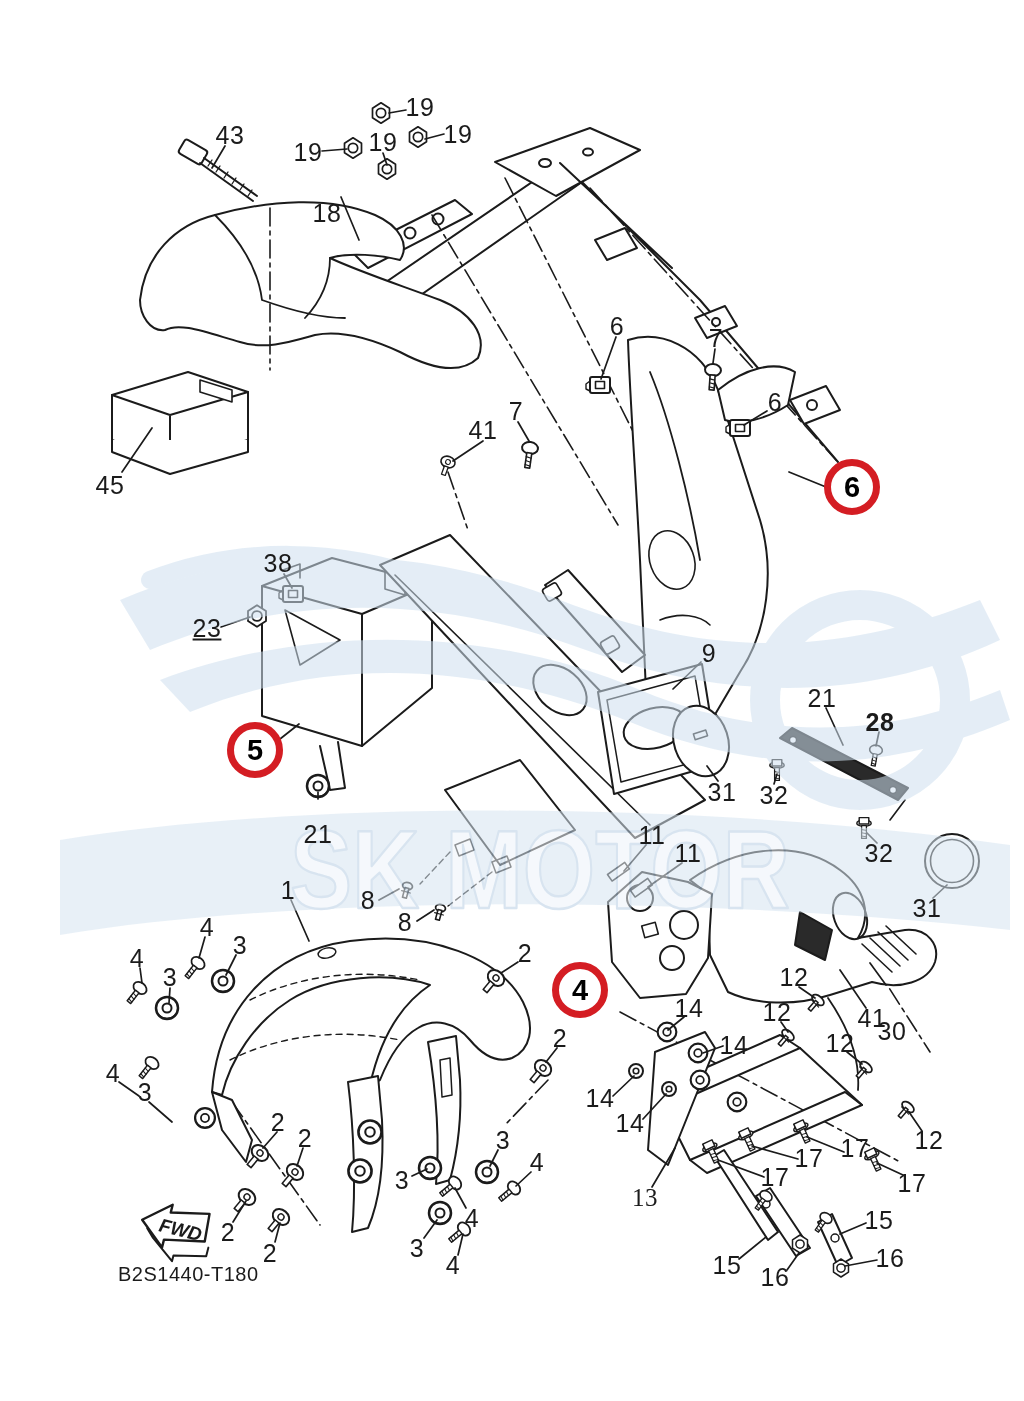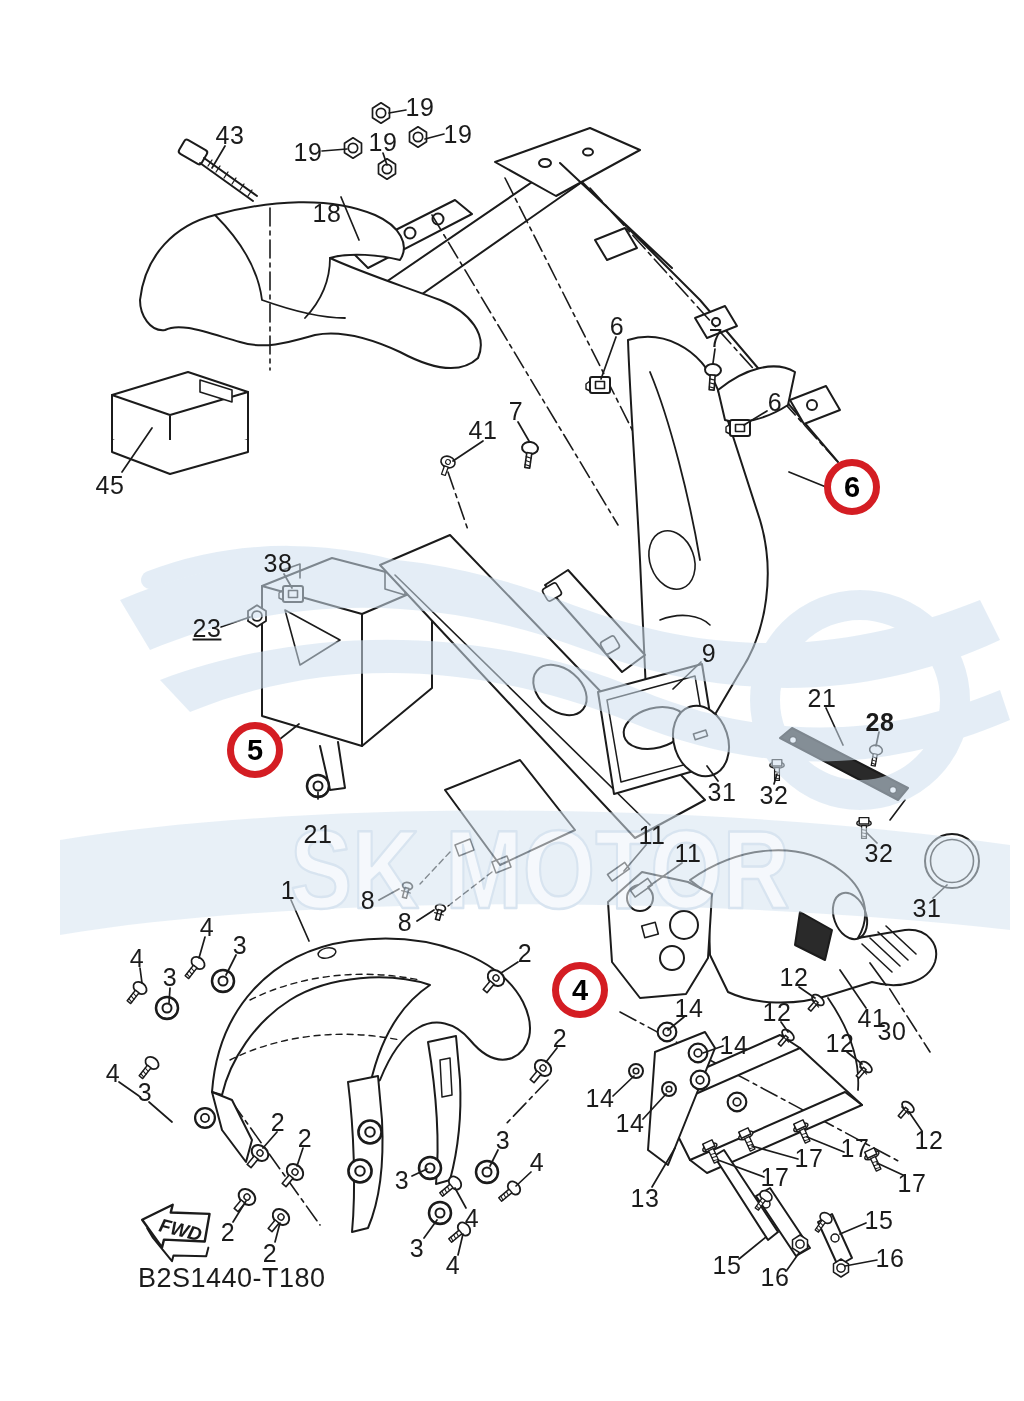--- a/index.html
+++ b/index.html
@@ -20,23 +20,22 @@
     position:absolute;transform:translate(-50%,-50%);
     font-size:25px;color:var(--line);letter-spacing:0.5px;white-space:nowrap;
   }
   .circled-ref{
     position:absolute;transform:translate(-50%,-50%);
     width:42px;height:42px;border:7px solid var(--red);border-radius:50%;
     background:#fff;display:flex;align-items:center;justify-content:center;
     font-size:29px;font-weight:bold;color:#000;
   }
   #diagram-code{
-    position:absolute;left:118px;top:1263px;font-size:27px;letter-spacing:0.5px;
+    position:absolute;left:118px;top:1263px;font-size:20px;letter-spacing:0.5px;
     color:var(--line);
-    margin-left:20px;
   }
 </style>
 </head>
 <body>
 
 <div id="page">
 
 <svg id="art" viewBox="0 0 1024 1401" stroke-linecap="round" stroke-linejoin="round">
   <defs>
     <g id="nut">
@@ -358,21 +357,21 @@
       <span class="part-label" style="left: 278px; top: 1122px;">2</span>
       <span class="part-label" style="left: 305px; top: 1138px;">2</span>
       <span class="part-label" style="left: 929px; top: 1140px;">12</span>
       <span class="part-label" style="left: 503px; top: 1140px;">3</span>
       <span class="part-label" style="left: 855px; top: 1148px;">17</span>
       <span class="part-label" style="left: 809px; top: 1158px;">17</span>
       <span class="part-label" style="left: 537px; top: 1162px;">4</span>
       <span class="part-label" style="left: 402px; top: 1180px;">3</span>
       <span class="part-label" style="left: 775px; top: 1177px;">17</span>
       <span class="part-label" style="left: 912px; top: 1183px;">17</span>
-      <span class="part-label" style="left: 645px; top: 1198px;">13</span>
+      <span class="part-label" style="left: 645px; top: 1198px; font-family: Liberation Serif, serif;">13</span>
       <span class="part-label" style="left: 472px; top: 1218px;">4</span>
       <span class="part-label" style="left: 879px; top: 1220px;">15</span>
       <span class="part-label" style="left: 228px; top: 1232px;">2</span>
       <span class="part-label" style="left: 417px; top: 1248px;">3</span>
       <span class="part-label" style="left: 270px; top: 1253px;">2</span>
       <span class="part-label" style="left: 890px; top: 1258px;">16</span>
       <span class="part-label" style="left: 453px; top: 1265px;">4</span>
       <span class="part-label" style="left: 727px; top: 1265px;">15</span>
       <span class="part-label" style="left: 775px; top: 1277px;">16</span>
       <div class="circled-ref" style="left: 852px; top: 487px;">6</div>

